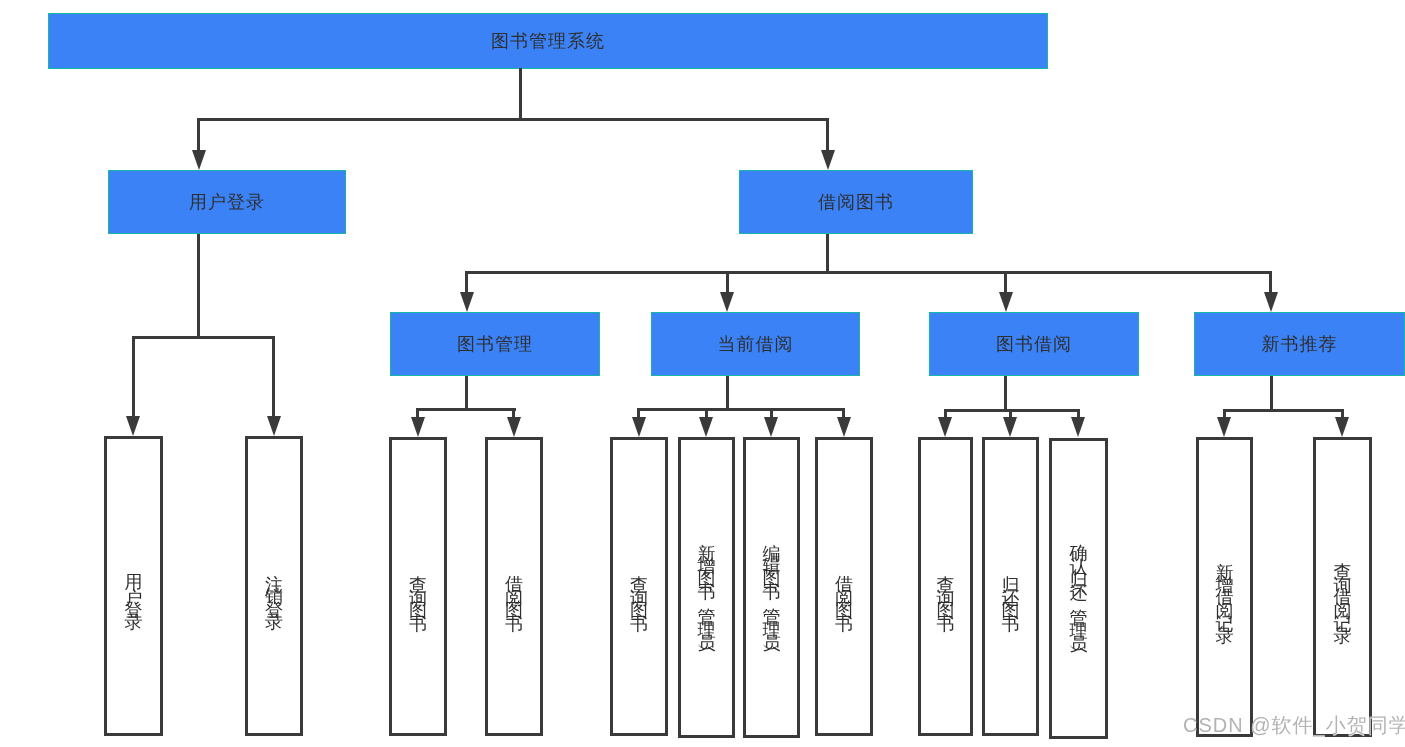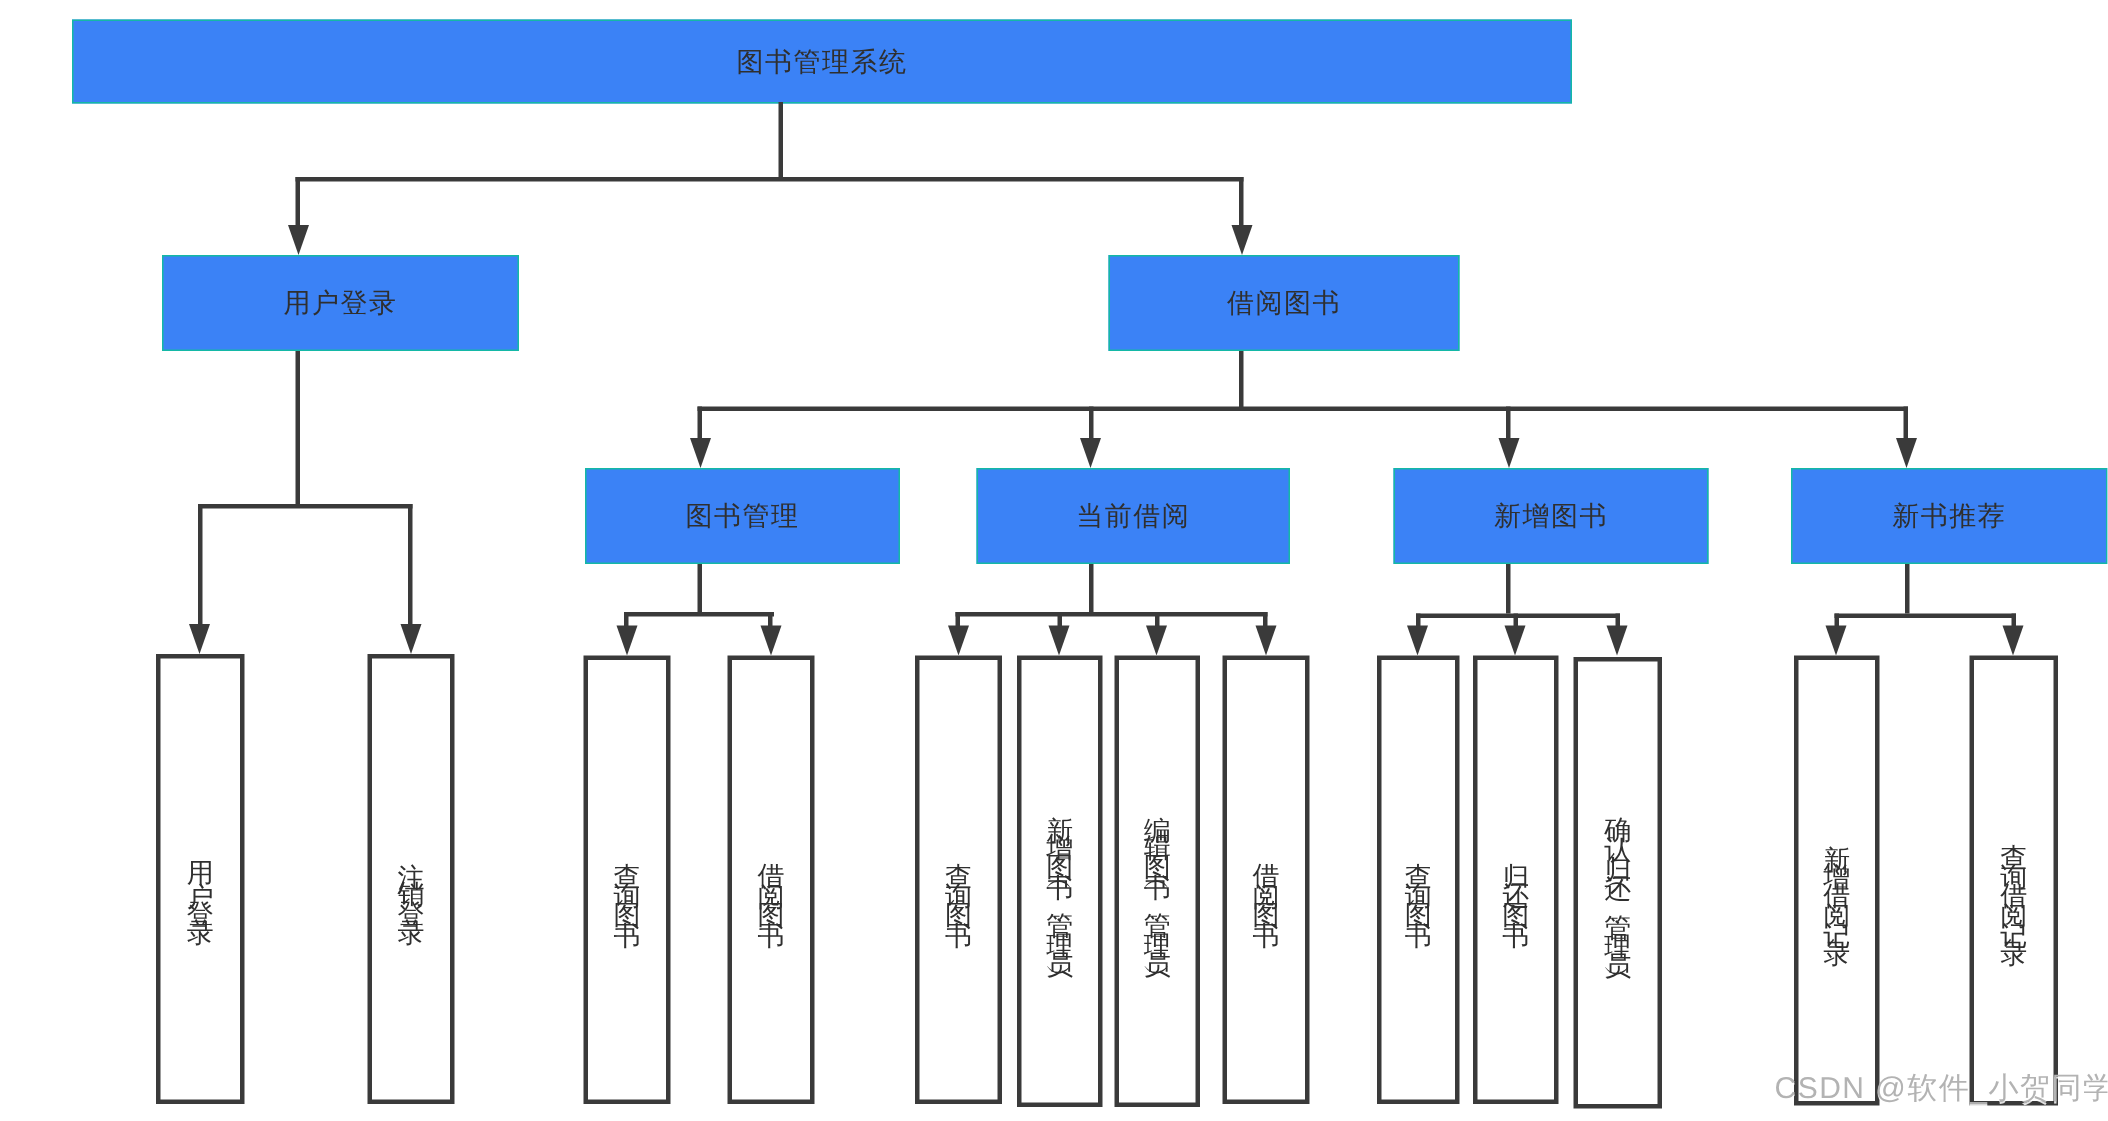--- a/index.html
+++ b/index.html
@@ -66,21 +66,21 @@
 <div class="arrow" style="left:460px;top:292px;"></div>
 <div class="line v" style="left:726px;top:271px;height:23px;"></div>
 <div class="arrow" style="left:720px;top:292px;"></div>
 <div class="line v" style="left:1004px;top:271px;height:23px;"></div>
 <div class="arrow" style="left:999px;top:292px;"></div>
 <div class="line v" style="left:1269px;top:271px;height:23px;"></div>
 <div class="arrow" style="left:1264px;top:292px;"></div>
 
 <div class="box" style="left:362px;top:312px;width:210px;height:64px;">图书管理</div>
 <div class="box" style="left:623px;top:312px;width:209px;height:64px;">当前借阅</div>
-<div class="box" style="left:901px;top:312px;width:210px;height:64px;">新增图书</div>
+<div class="box" style="left:901px;top:312px;width:210px;height:64px;">图书借阅</div>
 <div class="box" style="left:1166px;top:312px;width:211px;height:64px;">新书推荐</div>
 
 <div class="line v" style="left:465px;top:376px;height:32px;"></div>
 <div class="line h" style="left:416px;top:408px;width:100px;"></div>
 <div class="line v" style="left:416px;top:408px;height:11px;"></div>
 <div class="arrow" style="left:411px;top:417px;"></div>
 <div class="line v" style="left:512px;top:408px;height:11px;"></div>
 <div class="arrow" style="left:507px;top:417px;"></div>
 
 <div class="line v" style="left:726px;top:376px;height:32px;"></div>

